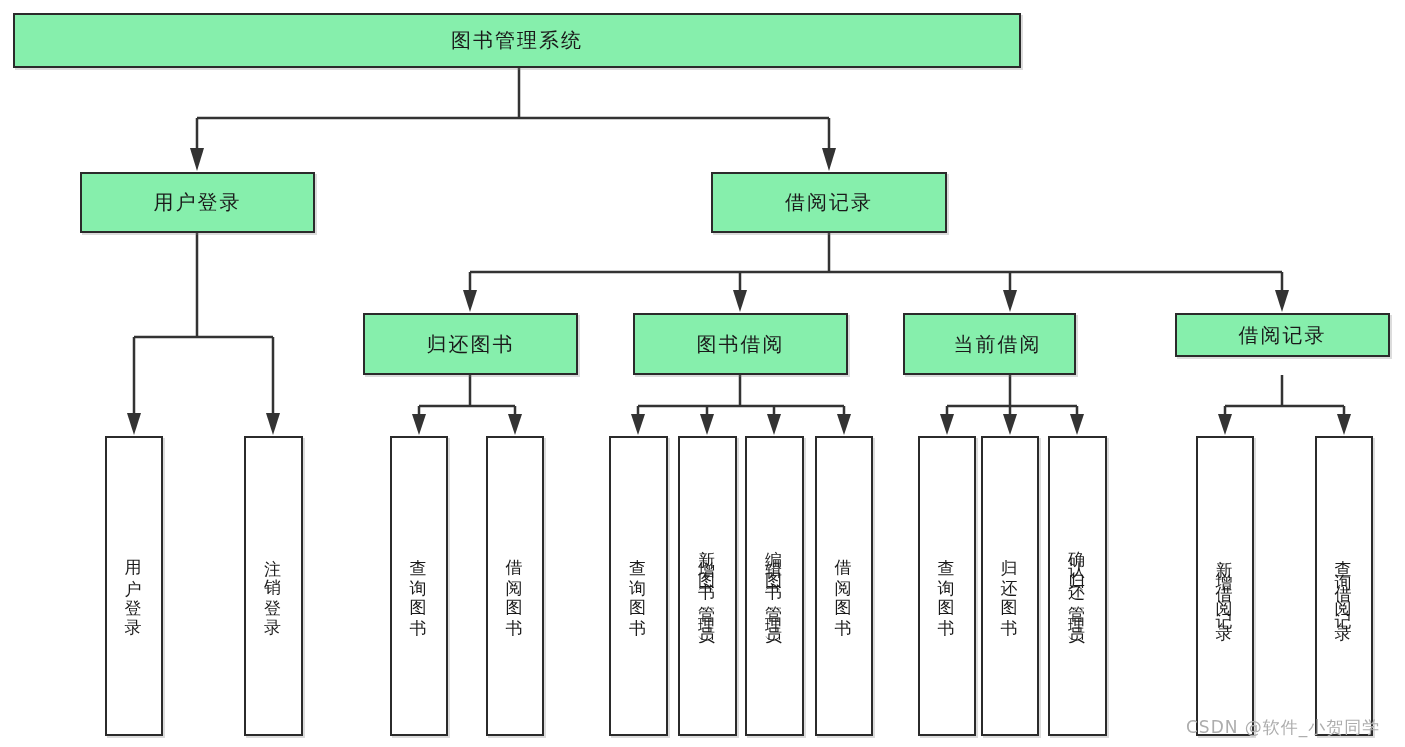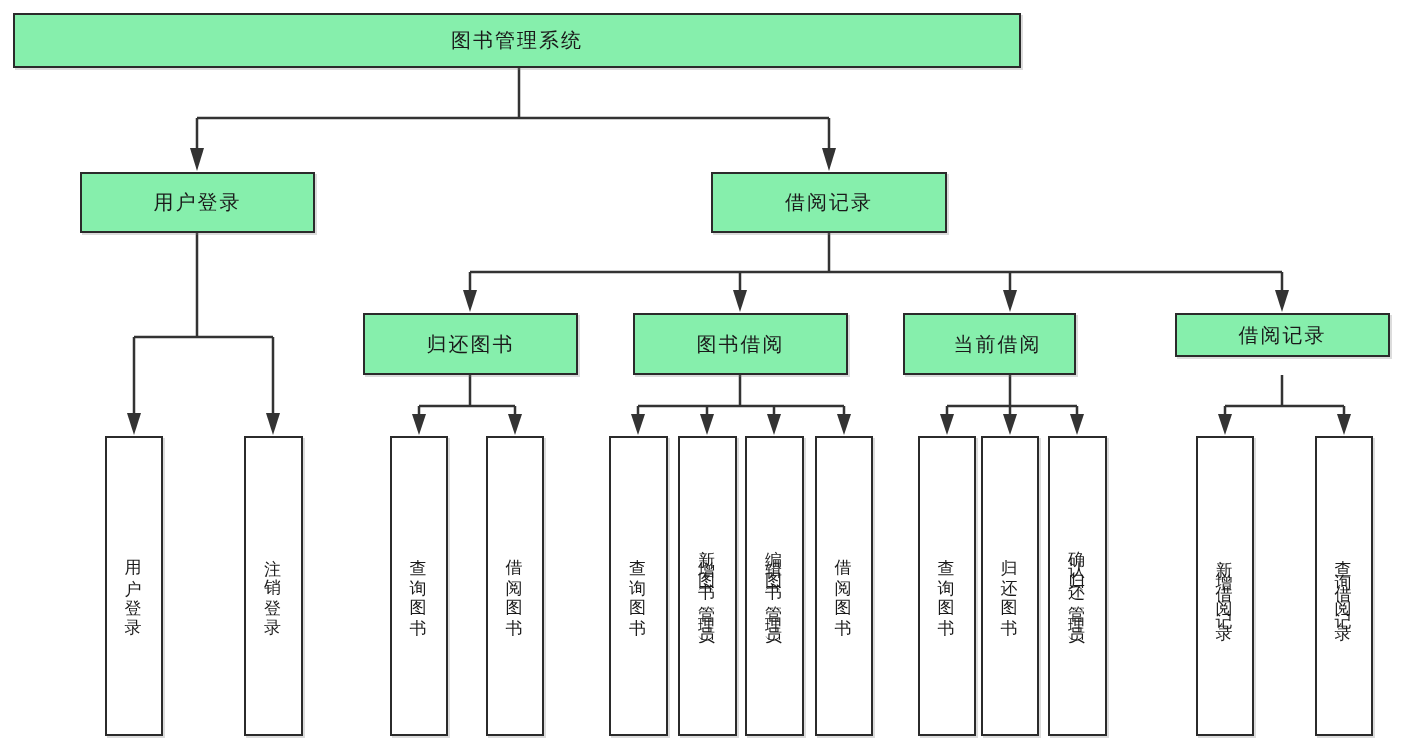--- a/index.html
+++ b/index.html
@@ -148,14 +148,15 @@
   <div class="leaf sp9" style="left:745px; width:59px;">编辑图书（管理员）</div>
   <div class="leaf sp4" style="left:815px; width:58px;">借阅图书</div>
 
   <div class="leaf sp4" style="left:918px; width:58px;">查询图书</div>
   <div class="leaf sp4" style="left:981px; width:58px;">归还图书</div>
   <div class="leaf sp9" style="left:1048px; width:59px;">确认归还（管理员）</div>
 
   <div class="leaf sp6" style="left:1196px; width:58px;">新增借阅记录</div>
   <div class="leaf sp6" style="left:1315px; width:58px;">查询借阅记录</div>
 
+  <div class="watermark">CSDN @软件_小贺同学</div>
 
 </div>
 
 </body></html>

